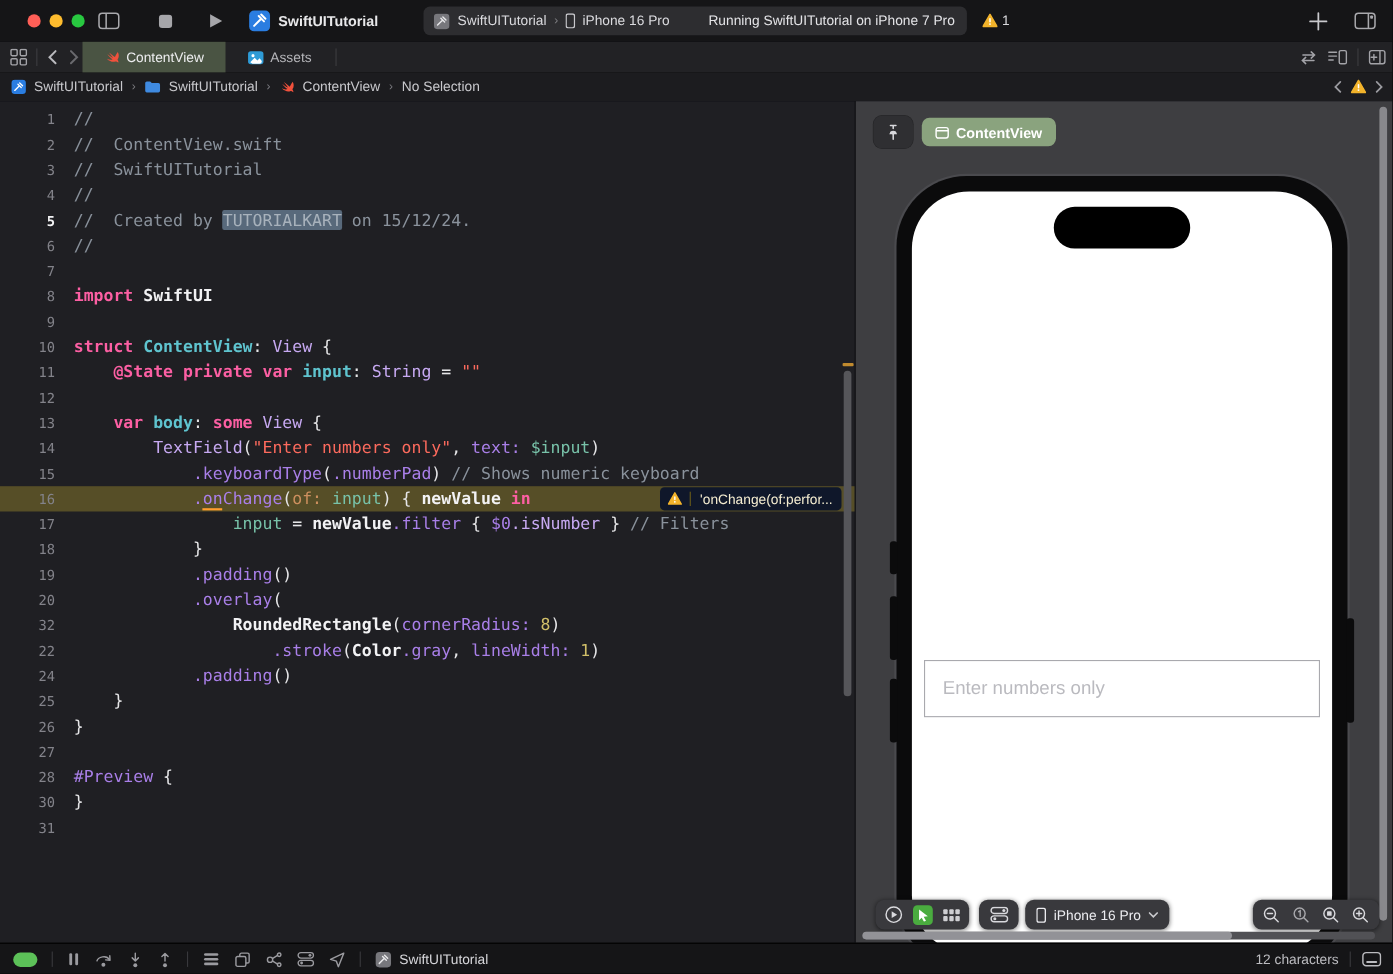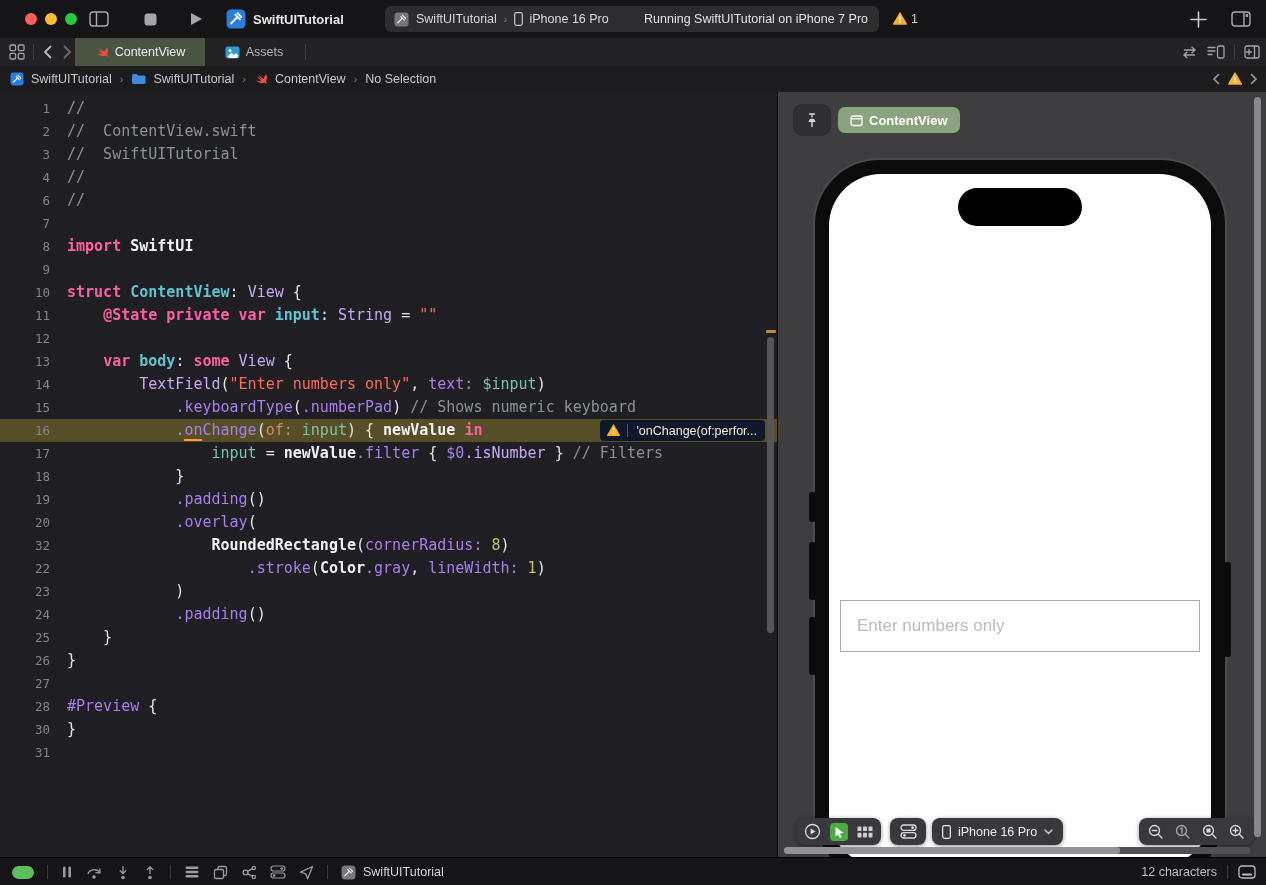--- a/index.html
+++ b/index.html
@@ -292,20 +292,21 @@
       </span>
     </div>
   </div>
 
   <div id="editor">
     <div id="code-lines">
         <div class="code-row"><span class="gutter">1</span><span><span class="t-com">//</span></span></div>
         <div class="code-row"><span class="gutter">2</span><span><span class="t-com">//  ContentView.swift</span></span></div>
         <div class="code-row"><span class="gutter">3</span><span><span class="t-com">//  SwiftUITutorial</span></span></div>
         <div class="code-row"><span class="gutter">4</span><span><span class="t-com">//</span></span></div>
+        <div class="code-row"><span class="gutter cur">5</span><span><span class="t-com">//  Created by </span><span class="t-comsel">TUTORIALKART</span><span class="t-com"> on 15/12/24.</span></span></div>
         <div class="code-row"><span class="gutter">6</span><span><span class="t-com">//</span></span></div>
         <div class="code-row"><span class="gutter">7</span><span></span></div>
         <div class="code-row"><span class="gutter">8</span><span><span class="t-kw">import</span><span class="t-plain"> </span><span class="t-plainb">SwiftUI</span></span></div>
         <div class="code-row"><span class="gutter">9</span><span></span></div>
         <div class="code-row"><span class="gutter">10</span><span><span class="t-kw">struct</span><span class="t-plain"> </span><span class="t-proj">ContentView</span><span class="t-plain">: </span><span class="t-type">View</span><span class="t-plain"> {</span></span></div>
         <div class="code-row"><span class="gutter">11</span><span><span class="t-plain">    </span><span class="t-kw">@State</span><span class="t-plain"> </span><span class="t-kw">private</span><span class="t-plain"> </span><span class="t-kw">var</span><span class="t-plain"> </span><span class="t-proj">input</span><span class="t-plain">: </span><span class="t-type">String</span><span class="t-plain"> = </span><span class="t-str">""</span></span></div>
         <div class="code-row"><span class="gutter">12</span><span></span></div>
         <div class="code-row"><span class="gutter">13</span><span><span class="t-plain">    </span><span class="t-kw">var</span><span class="t-plain"> </span><span class="t-proj">body</span><span class="t-plain">: </span><span class="t-kw">some</span><span class="t-plain"> </span><span class="t-type">View</span><span class="t-plain"> {</span></span></div>
         <div class="code-row"><span class="gutter">14</span><span><span class="t-plain">        </span><span class="t-type">TextField</span><span class="t-plain">(</span><span class="t-str">"Enter numbers only"</span><span class="t-plain">, </span><span class="t-meth">text:</span><span class="t-plain"> </span><span class="t-var">$input</span><span class="t-plain">)</span></span></div>
         <div class="code-row"><span class="gutter">15</span><span><span class="t-plain">            </span><span class="t-meth">.keyboardType</span><span class="t-plain">(</span><span class="t-meth">.numberPad</span><span class="t-plain">) </span><span class="t-com">// Shows numeric keyboard</span></span></div>
@@ -313,21 +314,20 @@
                 <path d="M8 1.2 L15.2 13.8 H0.8 Z" fill="#f2b32b" stroke="#f2b32b" stroke-width="1.6" stroke-linejoin="round"></path>
                 <rect x="7.2" y="5" width="1.6" height="4.6" rx="0.8" fill="#fff"></rect>
                 <circle cx="8" cy="11.3" r="1" fill="#fff"></circle>
               </svg></span><span class="wb-text">'onChange(of:perfor...</span></span></div>
         <div class="code-row"><span class="gutter">17</span><span><span class="t-plain">                </span><span class="t-var">input</span><span class="t-plain"> = </span><span class="t-plainb">newValue</span><span class="t-meth">.filter</span><span class="t-plain"> { </span><span class="t-meth">$0</span><span class="t-type">.isNumber</span><span class="t-plain"> } </span><span class="t-com">// Filters</span></span></div>
         <div class="code-row"><span class="gutter">18</span><span><span class="t-plain">            }</span></span></div>
         <div class="code-row"><span class="gutter">19</span><span><span class="t-plain">            </span><span class="t-meth">.padding</span><span class="t-plain">()</span></span></div>
         <div class="code-row"><span class="gutter">20</span><span><span class="t-plain">            </span><span class="t-meth">.overlay</span><span class="t-plain">(</span></span></div>
         <div class="code-row"><span class="gutter">32</span><span><span class="t-plain">                </span><span class="t-plainb">RoundedRectangle</span><span class="t-plain">(</span><span class="t-meth">cornerRadius:</span><span class="t-plain"> </span><span class="t-num">8</span><span class="t-plain">)</span></span></div>
         <div class="code-row"><span class="gutter">22</span><span><span class="t-plain">                    </span><span class="t-meth">.stroke</span><span class="t-plain">(</span><span class="t-plainb">Color</span><span class="t-meth">.gray</span><span class="t-plain">, </span><span class="t-meth">lineWidth:</span><span class="t-plain"> </span><span class="t-num">1</span><span class="t-plain">)</span></span></div>
-        <div class="code-row"><span class="gutter">23</span><span><span class="t-plain">            )</span></span></div>
         <div class="code-row"><span class="gutter">24</span><span><span class="t-plain">            </span><span class="t-meth">.padding</span><span class="t-plain">()</span></span></div>
         <div class="code-row"><span class="gutter">25</span><span><span class="t-plain">    }</span></span></div>
         <div class="code-row"><span class="gutter">26</span><span><span class="t-plain">}</span></span></div>
         <div class="code-row"><span class="gutter">27</span><span></span></div>
         <div class="code-row"><span class="gutter">28</span><span><span class="t-meth">#Preview</span><span class="t-plain"> {</span></span></div>
         <div class="code-row"><span class="gutter">30</span><span><span class="t-plain">}</span></span></div>
         <div class="code-row"><span class="gutter">31</span><span></span></div>
       </div>
     <div id="editor-warn-tick"></div>
     <div id="editor-scroll-thumb"></div>

